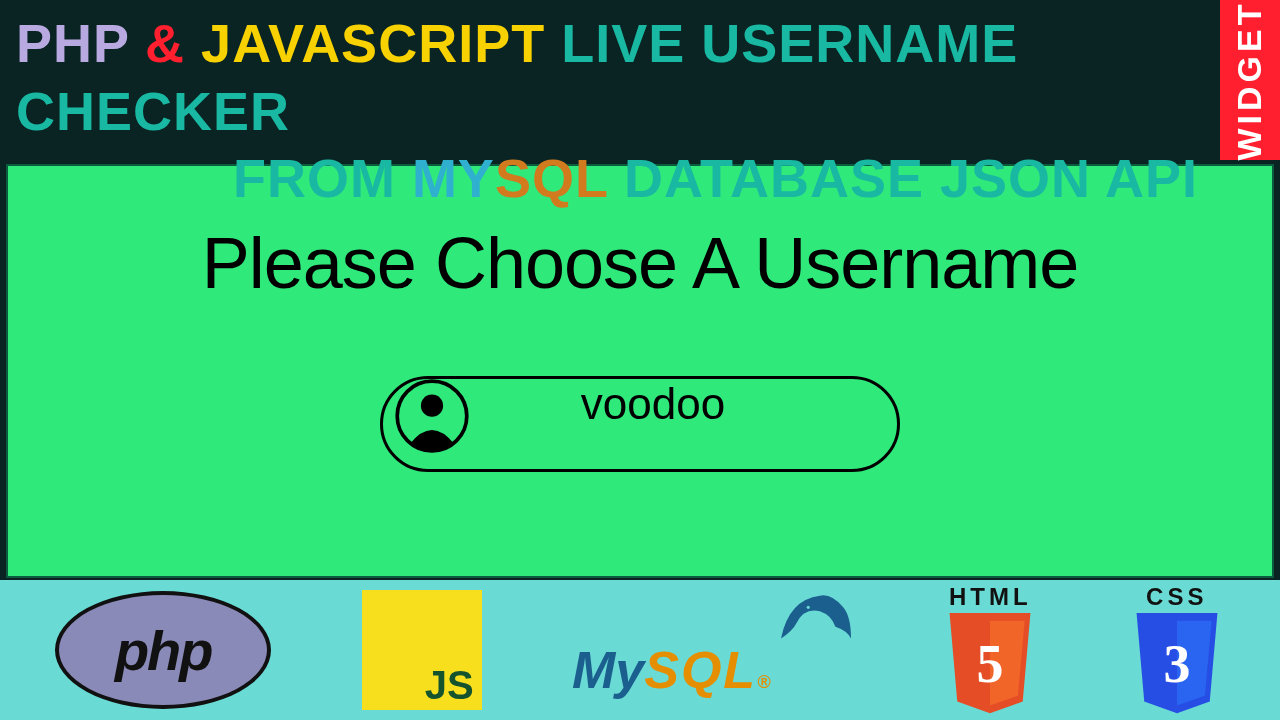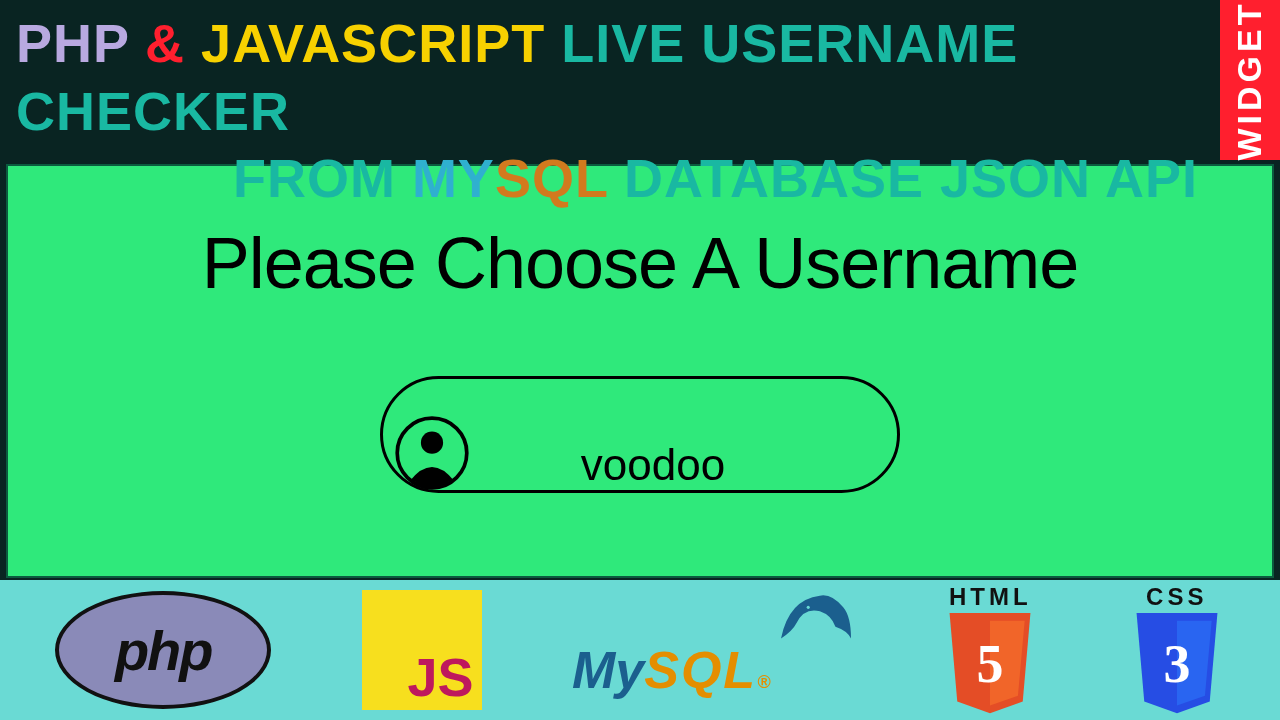--- a/index.html
+++ b/index.html
@@ -71,25 +71,25 @@
     font-family: Arial, Helvetica, sans-serif;
     font-weight: 400;
     font-size: 72px;
     color: #000000;
     letter-spacing: -1px;
     text-align: right;
   }
   .input-wrap {
     margin-top: 72px;
     width: 520px;
-    height: 117px;
+    height: 96px;
     border: 3px solid #000;
     border-radius: 60px;
     display: flex;
-    align-items: flex-end;
+    align-items: flex-start;
     padding-left: 12px;
     position: relative;
   }
   .user-icon-svg { width: 74px; height: 74px; flex: 0 0 74px; }
   .input-value {
     flex: 1;
     text-align: center;
     font-size: 44px;
     color: #000;
     padding-right: 60px;
@@ -124,21 +124,21 @@
 
   
   .js-box {
     width: 120px; height: 120px;
     background: #f7df1e;
     position: relative;
     font-family: Arial, sans-serif;
   }
   .js-box span {
     position:absolute; right:8px; bottom:2px;
-    color:#be185d; font-size:54px; font-weight:800;
+    color:#14532d; font-size:40px; font-weight:800;
   }
 
   
   .mysql-wrap { position:relative; width:280px; height:120px; }
   .mysql-text {
     position:absolute; bottom:10px; left:0;
     font-family: Arial, sans-serif; font-style: italic;
     font-size:52px; font-weight:600;
     white-space: nowrap;
   }

